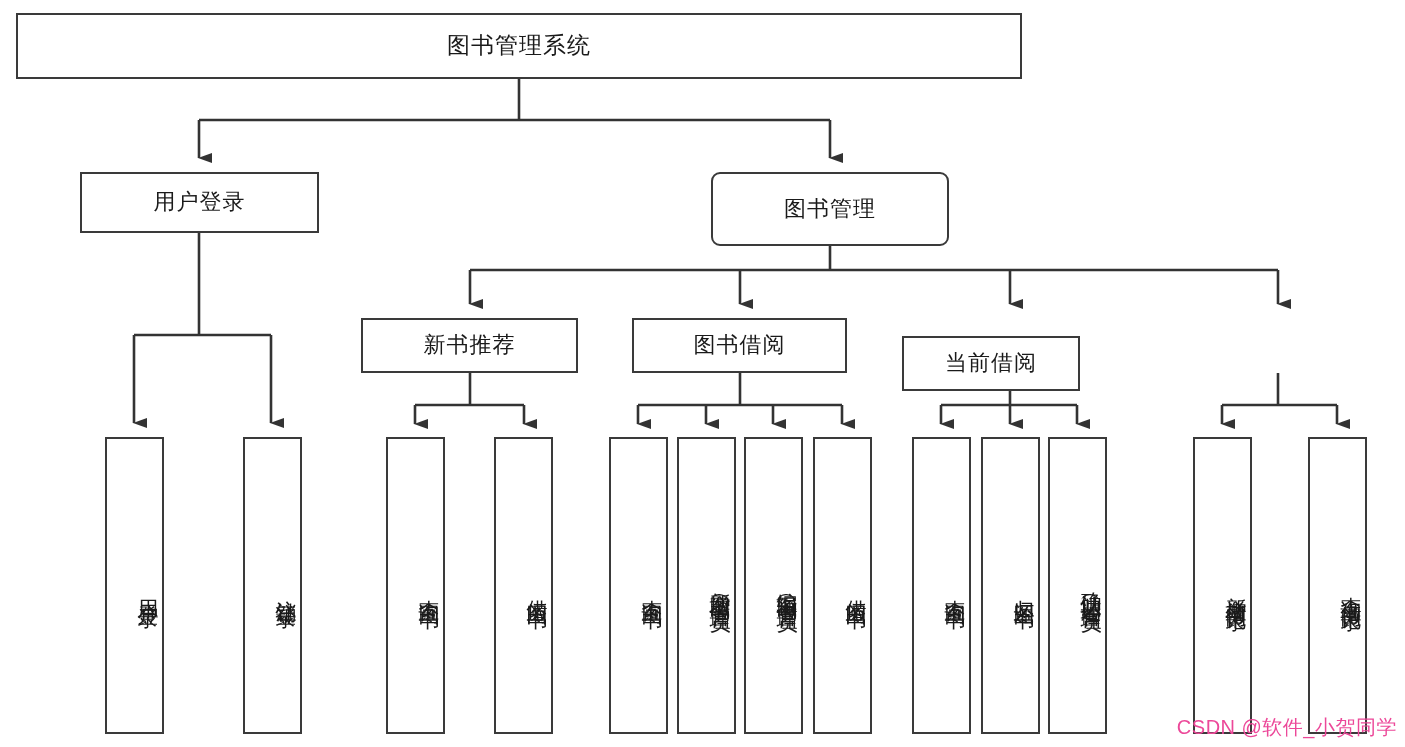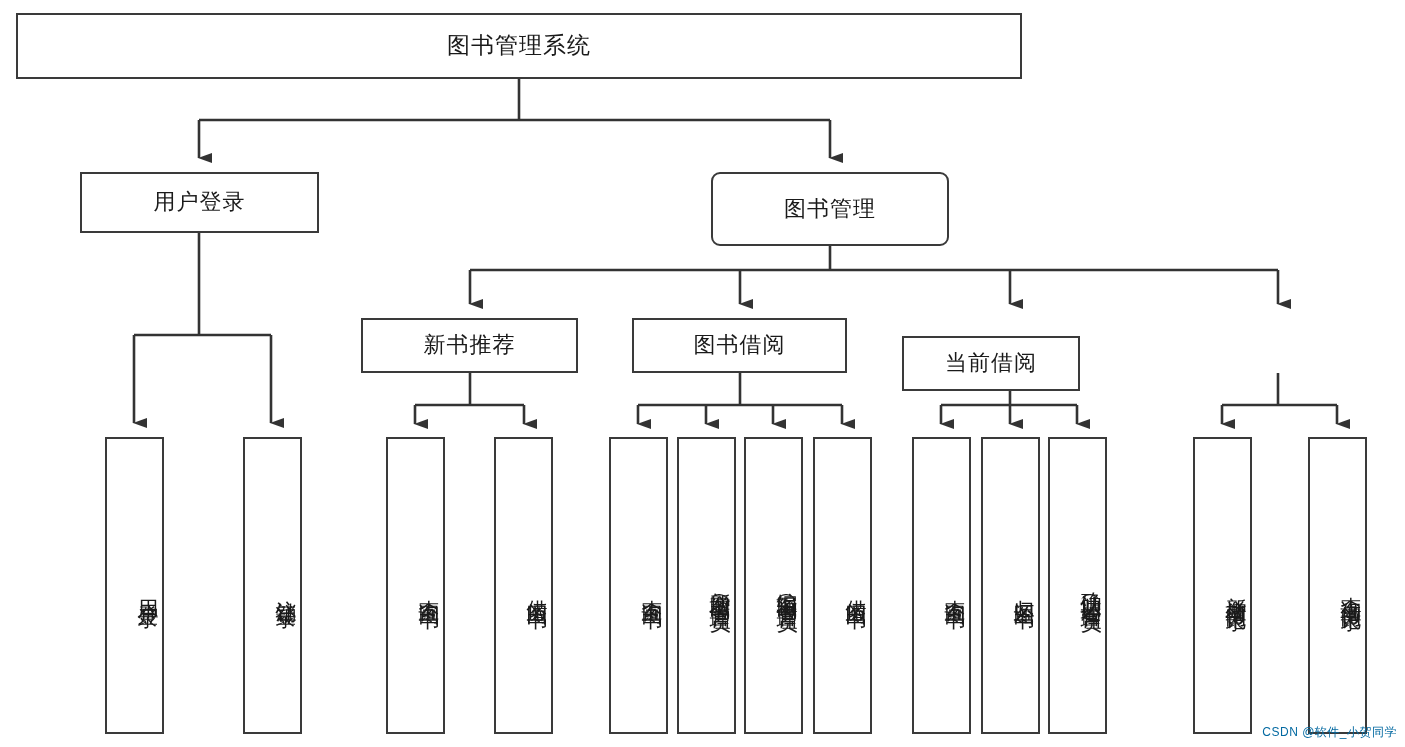--- a/index.html
+++ b/index.html
@@ -54,22 +54,22 @@
   }
   .node.vert .vlabel {
     writing-mode: vertical-rl;
     text-orientation: upright;
     white-space: nowrap;
   }
   .watermark {
     position: absolute;
     right: 8px;
     bottom: 6px;
-    font-size: 12px;
-    color: #0369a1;
+    font-size: 20px;
+    color: #ec4899;
     letter-spacing: 0.5px;
     white-space: nowrap;
   }
 </style>
 </head>
 <body>
 
 <div id="canvas">
 
   <svg id="wires" viewBox="0 0 1405 747" xmlns="http://www.w3.org/2000/svg">

